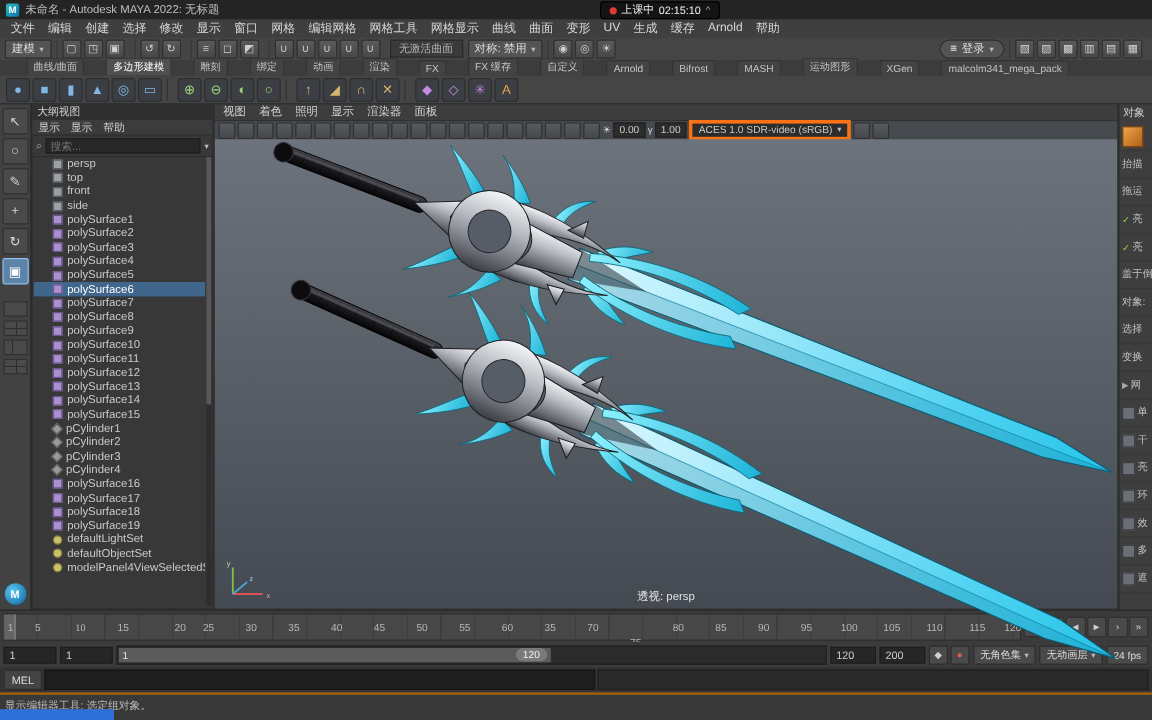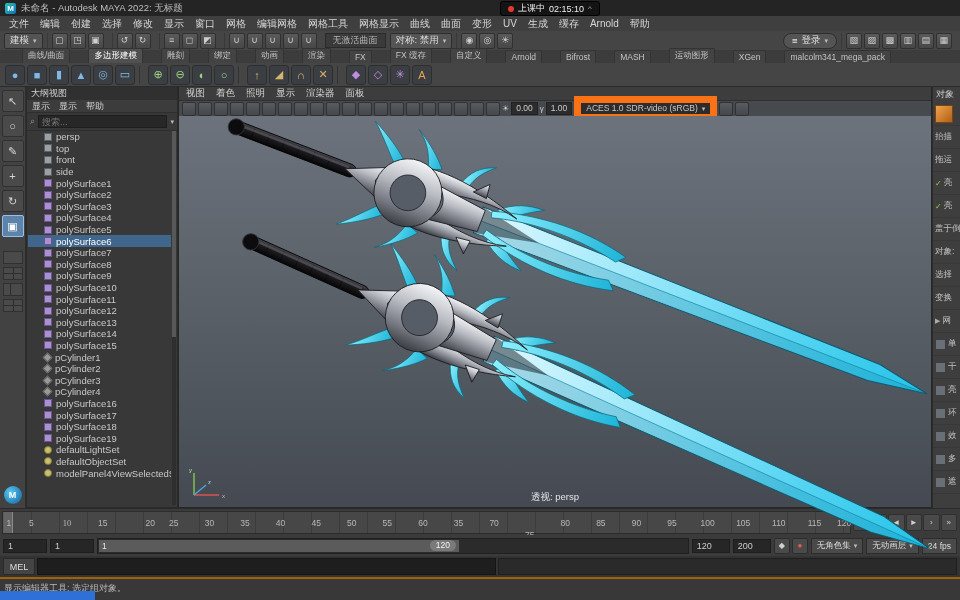--- a/index.html
+++ b/index.html
@@ -54,21 +54,21 @@
   .oi-set{background:#c9c06a;border:1px solid #807a3a;border-radius:50%;}
   .out-scroll{position:absolute;right:1px;top:44px;bottom:2px;width:4px;background:#2e2e2e;}
   .out-thumb{height:55%;background:#585858;}
   
   #viewport{position:absolute;left:178px;top:86px;width:754px;height:422px;border:1px solid #272727;background:#44484e;box-sizing:border-box;}
   #vp-menu{height:13px;background:#3d3d3d;display:flex;gap:11px;padding:0 7px;align-items:center;font-size:9.5px;color:#d2d2d2;border-bottom:1px solid #2f2f2f;}
   #vp-toolbar{height:15px;background:#46494e;display:flex;gap:2px;align-items:center;padding:0 3px;border-bottom:1px solid #2f2f2f;}
   .vp-ic{width:12px;height:12px;background:linear-gradient(#585b60,#44474c);border:1px solid #313131;border-radius:2px;flex:none;}
   .vp-glyph{font-size:8px;color:#cfd2d6;display:flex;align-items:center;justify-content:center;}
   .vpfield{background:#2c2c2c;border:1px solid #222;color:#ccc;font-size:8.5px;padding:0 4px;height:11px;line-height:11px;}
-  .vp-colorspace{background:#2c2c2c;border:7px solid #f97316;color:#c9c9c9;font-size:8.5px;height:11px;line-height:11px;padding:0 5px;display:flex;gap:4px;align-items:center;white-space:nowrap;}
+  .vp-colorspace{background:#2c2c2c;border:3px solid #f97316;color:#c9c9c9;font-size:8.5px;height:11px;line-height:11px;padding:0 5px;display:flex;gap:4px;align-items:center;white-space:nowrap;}
   #vp-canvas{position:absolute;top:29px;left:0;right:0;bottom:0;background:linear-gradient(180deg,#6c737c 0%,#5a6169 45%,#454a52 100%);}
   #camera-label{position:absolute;bottom:3px;left:50%;transform:translateX(-50%);font-size:9.5px;color:#dfe3e8;}
   #gizmo{position:absolute;left:6px;bottom:4px;}
   
   #rightpanel{position:absolute;left:932px;top:86px;width:28px;height:422px;background:#3e3e3e;border-left:1px solid #2b2b2b;overflow:hidden;box-sizing:border-box;}
   .rp-header{font-size:9px;color:#ccc;padding:2px 3px;white-space:nowrap;font-family:Liberation Serif, serif;}
   .rp-item{height:22px;display:flex;align-items:center;gap:2px;padding:0 2px;font-size:8.5px;color:#c2c2c2;border-bottom:1px solid #383838;white-space:nowrap;overflow:hidden;}
   .rp-cube{width:16px;height:16px;background:linear-gradient(135deg,#f0a44a,#b05f17);border:1px solid #7a4410;flex:none;}
   .rp-check{color:#8fd14f;font-size:8px;}
   .rp-arrow{color:#aaa;font-size:7px;}

